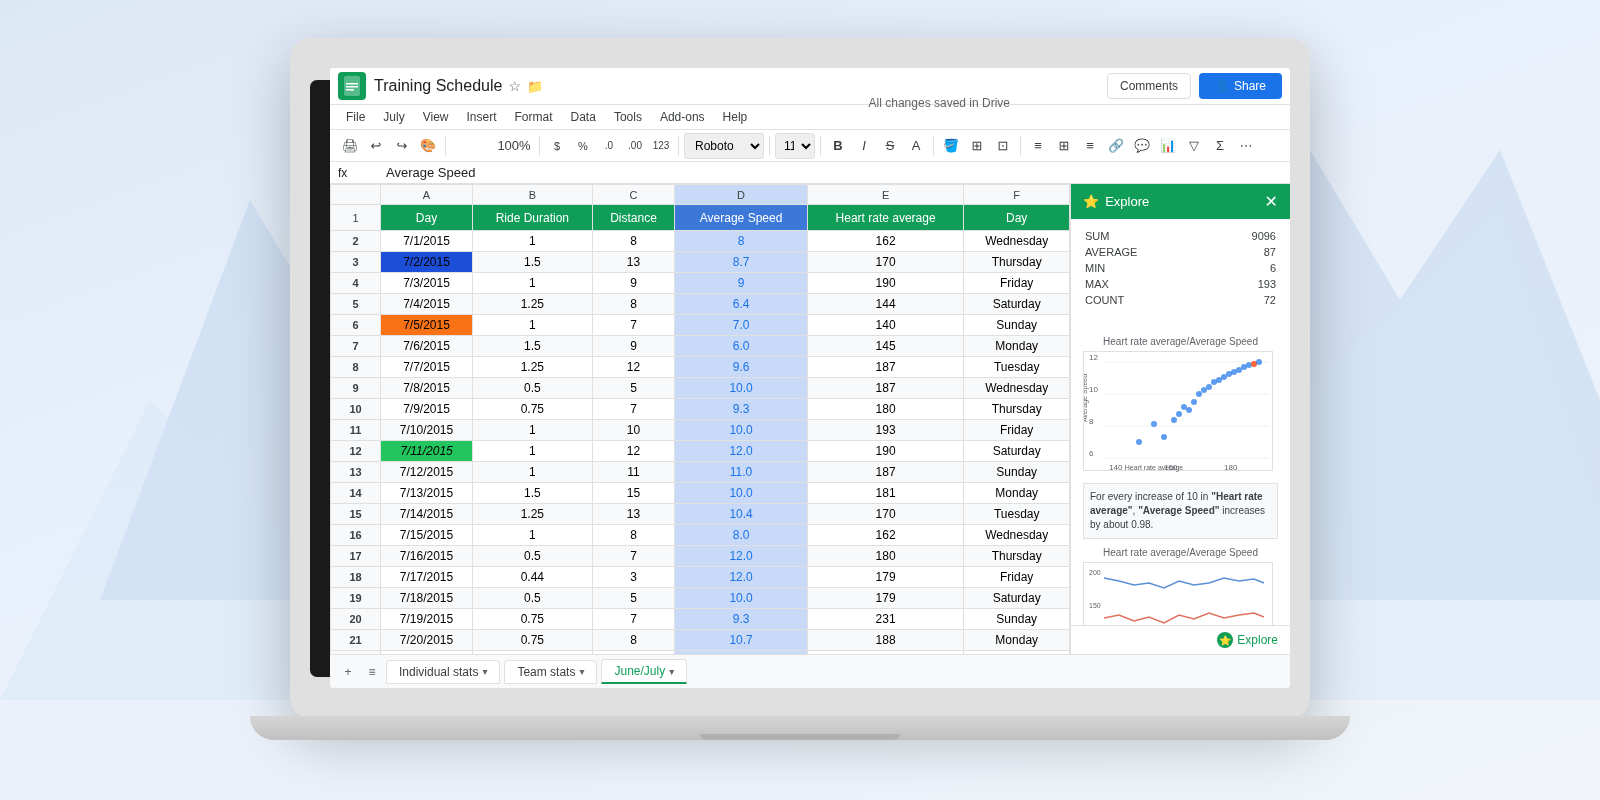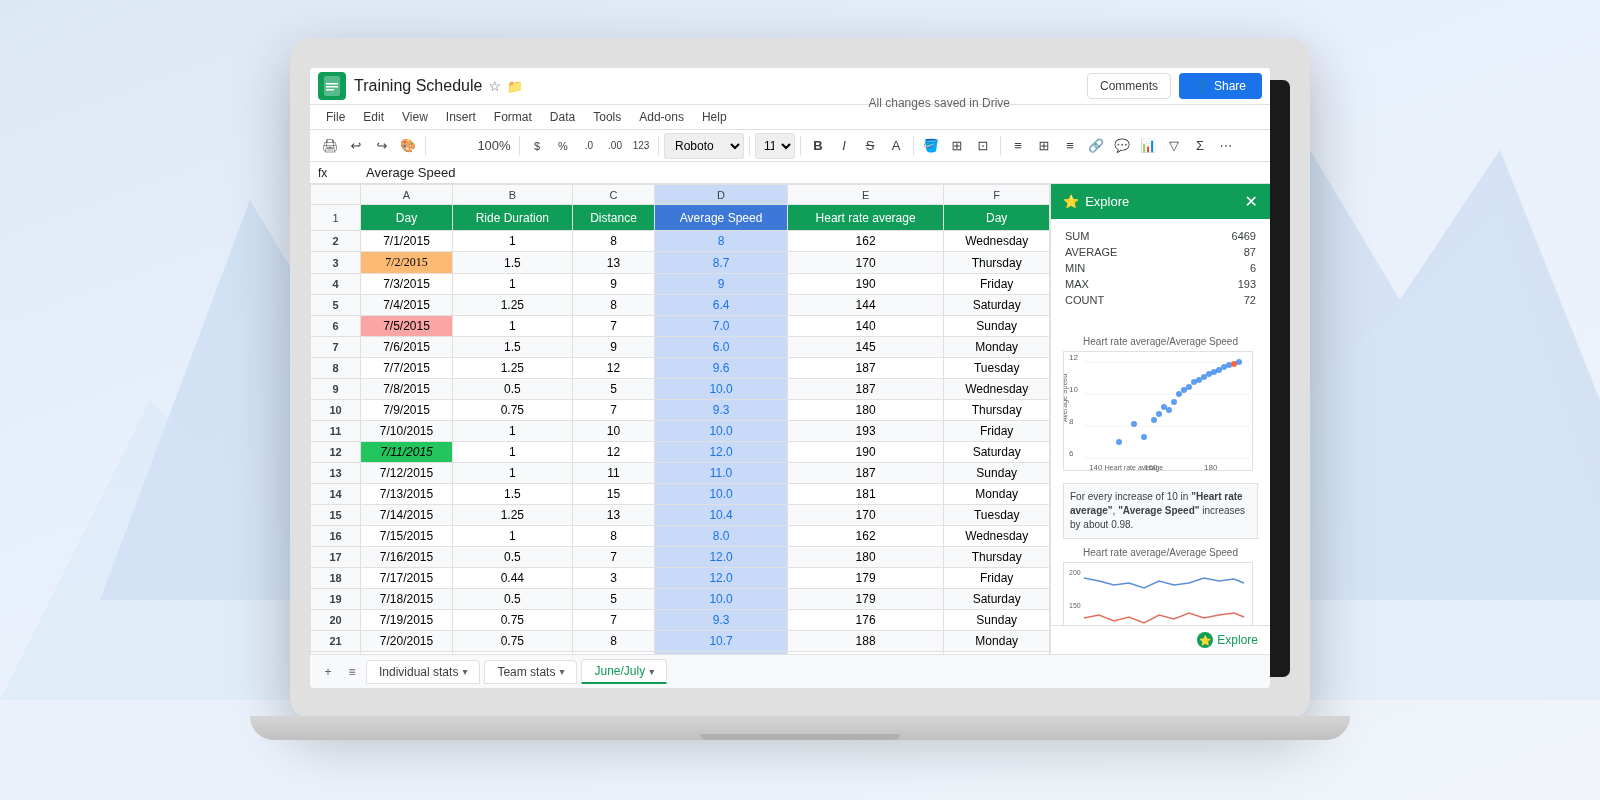--- a/index.html
+++ b/index.html
@@ -35,21 +35,21 @@
       justify-content: center;
       margin-top: -20px;
     }
     .laptop-screen-bezel {
       width: 980px;
       height: 597px;
       background: #1a1a1a;
       border-radius: 7px;
       display: flex;
       align-items: center;
-      justify-content: flex-start;
+      justify-content: flex-end;
       position: relative;
     }
     .laptop-screen {
       width: 960px;
       height: 620px;
       background: #fff;
       border-radius: 4px;
       overflow: hidden;
       display: flex;
       flex-direction: column;
@@ -478,21 +478,21 @@
               <button class="comments-btn">Comments</button>
               <button class="share-btn">
                 <span>👤</span>
                 <span>Share</span>
               </button>
             </div>
           </div>
 
           <div class="menu-bar">
             <span class="menu-item">File</span>
-            <span class="menu-item">Edit</span>
+            <span class="menu-item">July</span>
             <span class="menu-item">View</span>
             <span class="menu-item">Insert</span>
             <span class="menu-item">Format</span>
             <span class="menu-item">Data</span>
             <span class="menu-item">Tools</span>
             <span class="menu-item">Add-ons</span>
             <span class="menu-item">Help</span>
           </div>
 
           <div class="toolbar">
@@ -571,21 +571,21 @@
                       <th class="row-header">2</th>
                       <td class="cell-center" style="background: rgb(255, 255, 255);">7/1/2015</td>
                       <td class="cell-center" style="background: rgb(255, 255, 255);">1</td>
                       <td class="cell-center" style="background: rgb(255, 255, 255);">8</td>
                       <td class="cell-center col-d" style="background: rgb(201, 218, 248);">8</td>
                       <td class="cell-center" style="background: rgb(255, 255, 255);">162</td>
                       <td class="cell-center" style="background: rgb(255, 255, 255);">Wednesday</td>
                     </tr>
                     <tr>
                       <th class="row-header">3</th>
-                      <td class="cell-center" style="background: #fdba74; font-family: Liberation Serif, serif;">7/2/2015</td>
+                      <td class="cell-center" style="background: #1d4ed8;">7/2/2015</td>
                       <td class="cell-center" style="background: rgb(248, 249, 250);">1.5</td>
                       <td class="cell-center" style="background: rgb(248, 249, 250);">13</td>
                       <td class="cell-center col-d" style="background: rgb(201, 218, 248);">8.7</td>
                       <td class="cell-center" style="background: rgb(248, 249, 250);">170</td>
                       <td class="cell-center" style="background: rgb(248, 249, 250);">Thursday</td>
                     </tr>
                     <tr>
                       <th class="row-header">4</th>
                       <td class="cell-center" style="background: rgb(255, 255, 255);">7/3/2015</td>
                       <td class="cell-center" style="background: rgb(255, 255, 255);">1</td>
@@ -598,21 +598,21 @@
                       <th class="row-header">5</th>
                       <td class="cell-center" style="background: rgb(248, 249, 250);">7/4/2015</td>
                       <td class="cell-center" style="background: rgb(248, 249, 250);">1.25</td>
                       <td class="cell-center" style="background: rgb(248, 249, 250);">8</td>
                       <td class="cell-center col-d" style="background: rgb(201, 218, 248);">6.4</td>
                       <td class="cell-center" style="background: rgb(248, 249, 250);">144</td>
                       <td class="cell-center" style="background: rgb(248, 249, 250);">Saturday</td>
                     </tr>
                     <tr>
                       <th class="row-header">6</th>
-                      <td class="cell-center" style="background: #fca5a5;">7/5/2015</td>
+                      <td class="cell-center" style="background: #f97316;">7/5/2015</td>
                       <td class="cell-center" style="background: rgb(255, 255, 255);">1</td>
                       <td class="cell-center" style="background: rgb(255, 255, 255);">7</td>
                       <td class="cell-center col-d" style="background: rgb(201, 218, 248);">7.0</td>
                       <td class="cell-center" style="background: rgb(255, 255, 255);">140</td>
                       <td class="cell-center" style="background: rgb(255, 255, 255);">Sunday</td>
                     </tr>
                     <tr>
                       <th class="row-header">7</th>
                       <td class="cell-center" style="background: rgb(248, 249, 250);">7/6/2015</td>
                       <td class="cell-center" style="background: rgb(248, 249, 250);">1.5</td>
@@ -728,21 +728,21 @@
                       <td class="cell-center col-d" style="background: rgb(201, 218, 248);">10.0</td>
                       <td class="cell-center" style="background: rgb(248, 249, 250);">179</td>
                       <td class="cell-center" style="background: rgb(248, 249, 250);">Saturday</td>
                     </tr>
                     <tr>
                       <th class="row-header">20</th>
                       <td class="cell-center" style="background: rgb(255, 255, 255);">7/19/2015</td>
                       <td class="cell-center" style="background: rgb(255, 255, 255);">0.75</td>
                       <td class="cell-center" style="background: rgb(255, 255, 255);">7</td>
                       <td class="cell-center col-d" style="background: rgb(201, 218, 248);">9.3</td>
-                      <td class="cell-center" style="background: rgb(255, 255, 255);">176</td>
+                      <td class="cell-center" style="background: rgb(255, 255, 255);">231</td>
                       <td class="cell-center" style="background: rgb(255, 255, 255);">Sunday</td>
                     </tr>
                     <tr>
                       <th class="row-header">21</th>
                       <td class="cell-center" style="background: rgb(248, 249, 250);">7/20/2015</td>
                       <td class="cell-center" style="background: rgb(248, 249, 250);">0.75</td>
                       <td class="cell-center" style="background: rgb(248, 249, 250);">8</td>
                       <td class="cell-center col-d" style="background: rgb(201, 218, 248);">10.7</td>
                       <td class="cell-center" style="background: rgb(248, 249, 250);">188</td>
                       <td class="cell-center" style="background: rgb(248, 249, 250);">Monday</td>
@@ -767,21 +767,21 @@
                   <span>Explore</span>
                 </div>
                 <span class="explore-close">✕</span>
               </div>
               <div class="explore-body">
 
                 <table class="stats-table">
                   <tbody>
                       <tr>
                     <td>SUM</td>
-                    <td>6469</td>
+                    <td>9096</td>
                   </tr>
                   <tr>
                     <td>AVERAGE</td>
                     <td>87</td>
                   </tr>
                   <tr>
                     <td>MIN</td>
                     <td>6</td>
                   </tr>
                   <tr>

